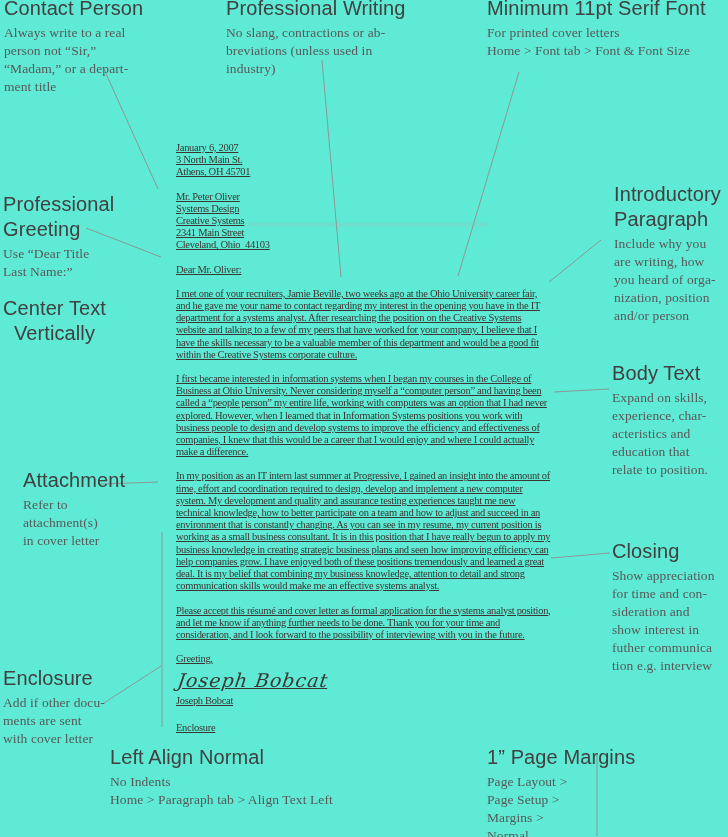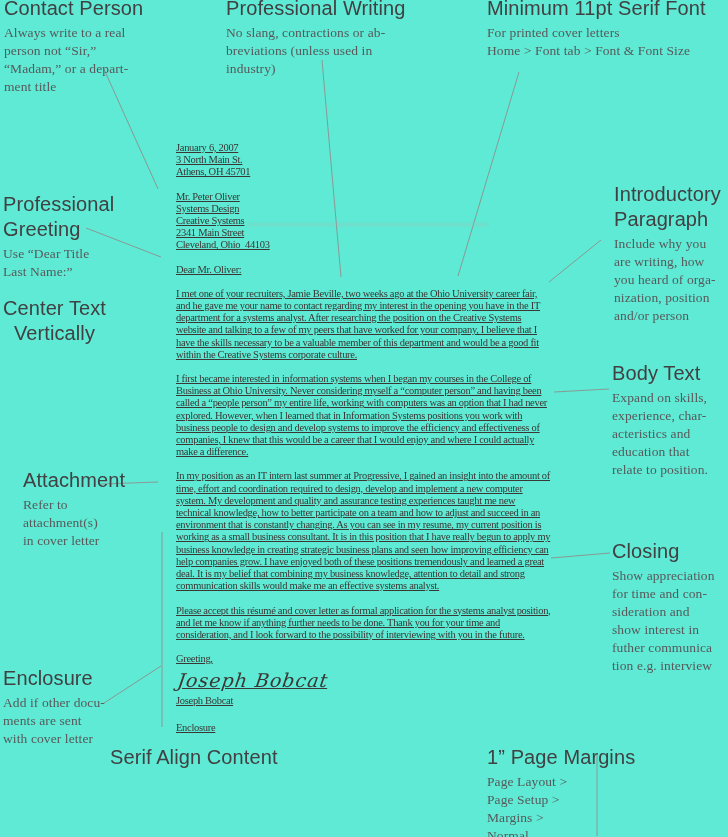--- a/index.html
+++ b/index.html
@@ -132,21 +132,23 @@
   </div>
 
   <div class="ann" style="left:3px;top:666px;">
     <div class="ann-title">Enclosure</div>
     <div class="ann-body">Add if other docu-
 ments are sent
 with cover letter</div>
   </div>
 
   <div class="ann" style="left:110px;top:745px;">
-    <div class="ann-title">Serif Align Content</div>
+    <div class="ann-title">Left Align Normal</div>
+    <div class="ann-body">No Indents
+Home &gt; Paragraph tab &gt; Align Text Left</div>
   </div>
 
   <div class="ann" style="left:487px;top:745px;">
     <div class="ann-title">1” Page Margins</div>
     <div class="ann-body">Page Layout &gt;
 Page Setup &gt;
 Margins &gt;
 Normal</div>
   </div>
 

